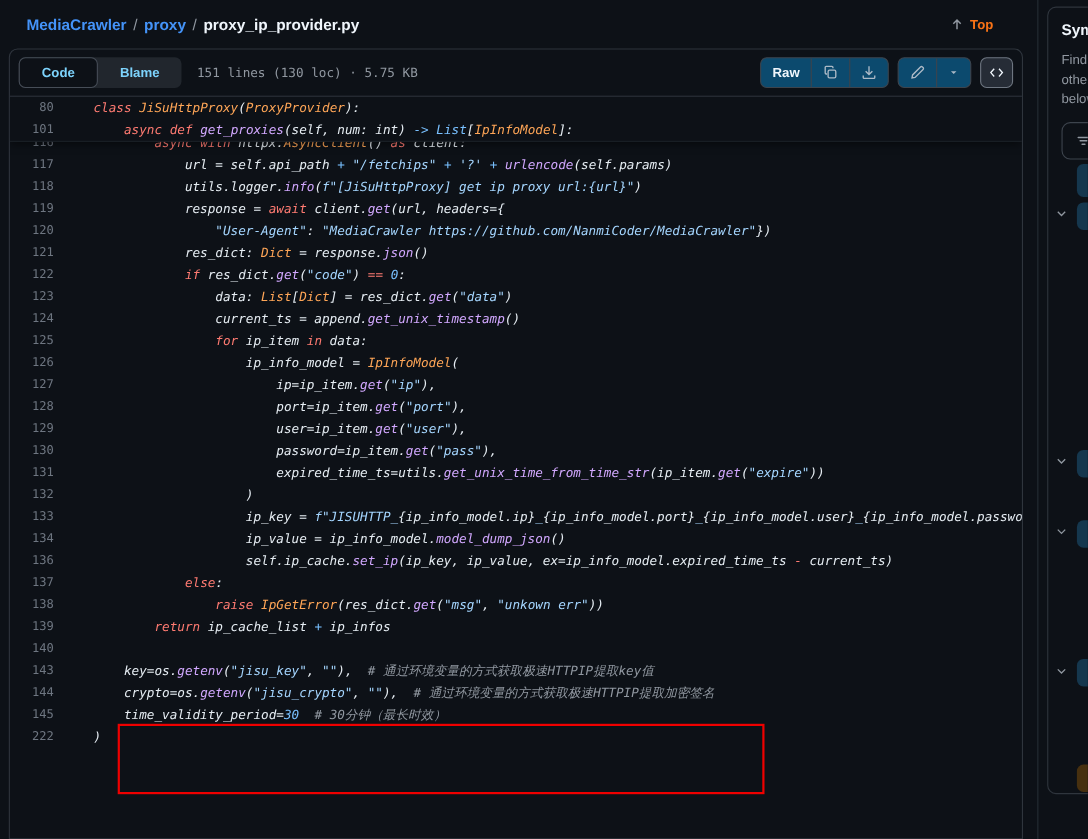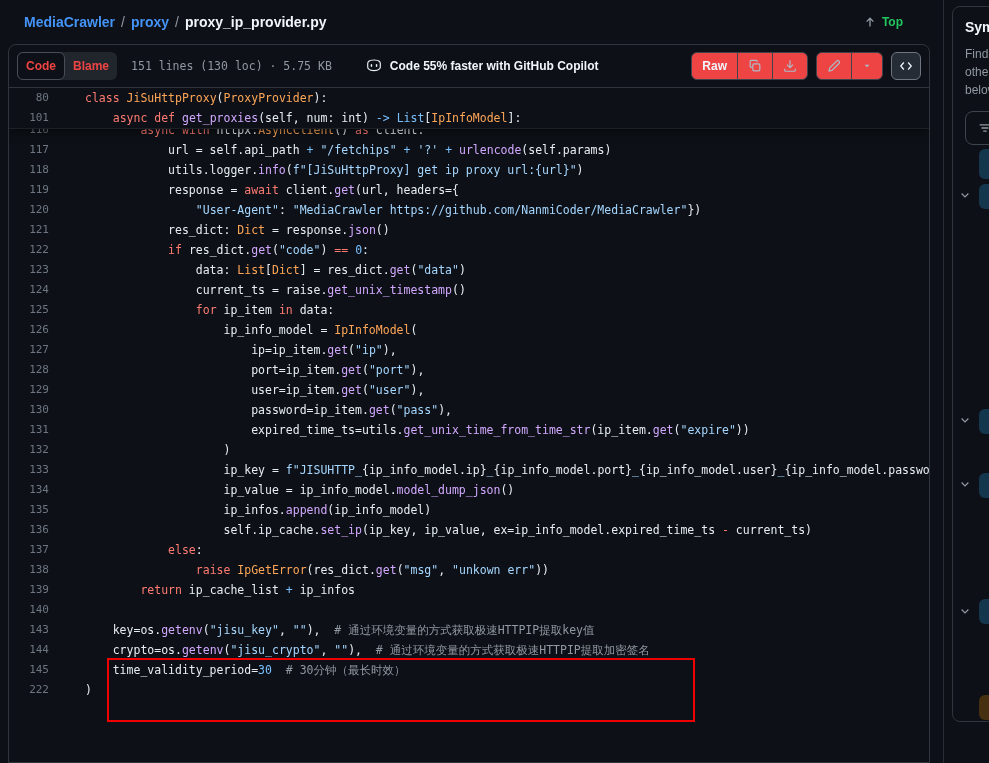--- a/index.html
+++ b/index.html
@@ -12,53 +12,53 @@
   }
   
   .main-col { position:absolute; left:0; top:0; width:944px; height:763px; border-right:1px solid #262d36; }
   .side-col { position:absolute; left:945px; top:0; width:44px; height:763px; overflow:hidden; }
 
   
   .topbar { height:44px; display:flex; align-items:center; padding:0 40px 0 24px; }
   .crumb-link { color:#4493f8; font-size:14px; font-weight:600; text-decoration:none; cursor:pointer; }
   .crumb-sep { color:#9198a1; font-size:14px; margin:0 6px; }
   .crumb-file { color:#f0f6fc; font-size:14px; font-weight:700; }
-  .top-btn { margin-left:auto; display:flex; align-items:center; gap:6px; color:#22c55e; font-size:12px; font-weight:600; cursor:pointer; }
+  .top-btn { margin-left:auto; display:flex; align-items:center; gap:6px; color:#f97316; font-size:12px; font-weight:600; cursor:pointer; }
   .top-btn svg { color:#9198a1; }
 
   
   .file-card {
     position:absolute; left:8px; top:44px; width:922px; height:719px;
     border:1px solid #2f353d; border-radius:8px 8px 0 0; background:#0d1117;
   }
   .card-header { height:43px; border-bottom:1px solid #2f353d; display:flex; align-items:center; padding:0 8px; }
   .seg-control { display:flex; background:#21262d; border-radius:6px; padding:0; height:28px; }
-  .seg { display:flex; align-items:center; padding:0 8px; font-size:12px; font-weight:600; color:#ef4444; border-radius:6px; cursor:pointer; }
+  .seg { display:flex; align-items:center; padding:0 20px; font-size:12px; font-weight:600; color:#7dd3fc; border-radius:6px; cursor:pointer; }
   .seg.active { background:#0d1117; border:1px solid #464d57; }
   .file-meta { margin-left:14px; color:#9198a1; font-size:11.5px; font-family:"DejaVu Sans Mono", monospace; }
   .copilot { margin-left:34px; display:flex; align-items:center; gap:8px; font-size:12px; font-weight:700; color:#f0f6fc; cursor:pointer; }
   .copilot svg { color:#e6edf3; }
   .header-right { margin-left:auto; display:flex; align-items:center; gap:8px; }
-  .btn-group { display:flex; border:1px solid #3d444d; border-radius:6px; overflow:hidden; height:28px; background:#ef4444;justify-content:space-between; }
+  .btn-group { display:flex; border:1px solid #3d444d; border-radius:6px; overflow:hidden; height:28px; background:#0c4a6e;justify-content:space-between; }
   .gbtn { display:flex; align-items:center; justify-content:center; padding:0 10px; font-size:12px; font-weight:600; color:#f0f6fc; cursor:pointer; border-right:1px solid #3d444d; }
   .gbtn:last-child { border-right:none; }
   .gbtn svg { color:#adbac7; }
   .icon-btn {
     width:30px; height:28px; display:flex; align-items:center; justify-content:center;
     border:1px solid #6e7681; border-radius:6px; background:#262c36; cursor:pointer;
   }
   .icon-btn svg { color:#f0f6fc; }
 
   
   .code-body { position:relative; height:674px; overflow:hidden; font-family:"DejaVu Sans Mono", monospace; font-size:11.5px; }
   .code-scroll { padding-top:32px; }
   .code-row { display:flex; height:20px; line-height:20px; white-space:pre; }
   .ln { width:48px; flex:0 0 48px; text-align:right; padding-right:8px; color:#6e7681; font-size:11px; cursor:pointer; }
   .expander { width:28px; flex:0 0 28px; display:flex; align-items:center; justify-content:center; color:#9198a1; }
-  .code-text { flex:1; overflow:hidden; }
+  .code-text { flex:1; overflow:hidden;font-style:italic; }
   .sticky-block {
     position:absolute; left:0; top:0; width:100%; height:40px; background:#0d1117; z-index:5;
     box-shadow:0 1px 0 #1b2127, 0 4px 8px rgba(0,0,0,.5);
   }
   
   .annotation {
     position:absolute; left:107px; top:658px; width:588px; height:64px;
     border:2px solid #ef0000; z-index:9; pointer-events:none;
   }
 
@@ -98,28 +98,20 @@
     </span>
   </div>
 
   <div class="file-card">
     <div class="card-header">
       <div class="seg-control">
         <span class="seg active">Code</span>
         <span class="seg">Blame</span>
       </div>
       <span class="file-meta">151 lines (130 loc) · 5.75 KB</span>
-      <span class="copilot">
-        <svg width="16" height="16" viewBox="0 0 16 16" fill="currentColor">
-            <path d="M8 2c2.6 0 4.7.6 5.6 1.7.5.6.7 1.3.7 2.1v2.9c0 .8-.2 1.5-.8 2.1C12.4 12 10.4 12.7 8 12.7S3.6 12 2.5 10.8c-.6-.6-.8-1.3-.8-2.1V5.8c0-.8.2-1.5.7-2.1C3.3 2.6 5.4 2 8 2z" fill="none" stroke="currentColor" stroke-width="1.2"></path>
-            <rect x="4.7" y="5.9" width="1.5" height="3.2" rx=".75"></rect>
-            <rect x="9.8" y="5.9" width="1.5" height="3.2" rx=".75"></rect>
-          </svg>
-        <span>Code 55% faster with GitHub Copilot</span>
-      </span>
       <div class="header-right">
         <div class="btn-group">
           <span class="gbtn">Raw</span>
           <span class="gbtn">
             <svg width="14" height="14" viewBox="0 0 16 16" fill="none" stroke="currentColor" stroke-width="1.4">
                 <rect x="5.5" y="5.5" width="8" height="8" rx="1.5"></rect>
                 <path d="M10.5 3.5v-1a1 1 0 0 0-1-1h-6a1 1 0 0 0-1 1v6a1 1 0 0 0 1 1h1"></path>
               </svg>
           </span>
           <span class="gbtn">
@@ -152,32 +144,31 @@
     <div class="code-body">
       <div class="code-scroll" id="code-lines">
           <div class="code-row"><span class="ln">116</span><span class="expander"></span><span class="code-text"><span style="color: rgb(230, 237, 243);">        </span><span style="color: rgb(255, 123, 114);">async</span><span style="color: rgb(230, 237, 243);"> </span><span style="color: rgb(255, 123, 114);">with</span><span style="color: rgb(230, 237, 243);"> httpx.</span><span style="color: rgb(255, 166, 87);">AsyncClient</span><span style="color: rgb(230, 237, 243);">() </span><span style="color: rgb(255, 123, 114);">as</span><span style="color: rgb(230, 237, 243);"> client:</span></span></div>
           <div class="code-row"><span class="ln">117</span><span class="expander"></span><span class="code-text"><span style="color: rgb(230, 237, 243);">            url = self.api_path </span><span style="color: rgb(121, 192, 255);">+</span><span style="color: rgb(230, 237, 243);"> </span><span style="color: rgb(165, 214, 255);">"/fetchips"</span><span style="color: rgb(230, 237, 243);"> </span><span style="color: rgb(121, 192, 255);">+</span><span style="color: rgb(230, 237, 243);"> </span><span style="color: rgb(165, 214, 255);">'?'</span><span style="color: rgb(230, 237, 243);"> </span><span style="color: rgb(121, 192, 255);">+</span><span style="color: rgb(230, 237, 243);"> </span><span style="color: rgb(210, 168, 255);">urlencode</span><span style="color: rgb(230, 237, 243);">(self.params)</span></span></div>
           <div class="code-row"><span class="ln">118</span><span class="expander"></span><span class="code-text"><span style="color: rgb(230, 237, 243);">            utils.logger.</span><span style="color: rgb(210, 168, 255);">info</span><span style="color: rgb(230, 237, 243);">(</span><span style="color: rgb(165, 214, 255);">f"[JiSuHttpProxy] get ip proxy url:{url}"</span><span style="color: rgb(230, 237, 243);">)</span></span></div>
           <div class="code-row"><span class="ln">119</span><span class="expander"></span><span class="code-text"><span style="color: rgb(230, 237, 243);">            response = </span><span style="color: rgb(255, 123, 114);">await</span><span style="color: rgb(230, 237, 243);"> client.</span><span style="color: rgb(210, 168, 255);">get</span><span style="color: rgb(230, 237, 243);">(url, headers={</span></span></div>
           <div class="code-row"><span class="ln">120</span><span class="expander"></span><span class="code-text"><span style="color: rgb(230, 237, 243);">                </span><span style="color: rgb(165, 214, 255);">"User-Agent"</span><span style="color: rgb(230, 237, 243);">: </span><span style="color: rgb(165, 214, 255);">"MediaCrawler https://github.com/NanmiCoder/MediaCrawler"</span><span style="color: rgb(230, 237, 243);">})</span></span></div>
           <div class="code-row"><span class="ln">121</span><span class="expander"></span><span class="code-text"><span style="color: rgb(230, 237, 243);">            res_dict: </span><span style="color: rgb(255, 166, 87);">Dict</span><span style="color: rgb(230, 237, 243);"> = response.</span><span style="color: rgb(210, 168, 255);">json</span><span style="color: rgb(230, 237, 243);">()</span></span></div>
           <div class="code-row"><span class="ln">122</span><span class="expander"></span><span class="code-text"><span style="color: rgb(230, 237, 243);">            </span><span style="color: rgb(255, 123, 114);">if</span><span style="color: rgb(230, 237, 243);"> res_dict.</span><span style="color: rgb(210, 168, 255);">get</span><span style="color: rgb(230, 237, 243);">(</span><span style="color: rgb(165, 214, 255);">"code"</span><span style="color: rgb(230, 237, 243);">) </span><span style="color: rgb(255, 123, 114);">==</span><span style="color: rgb(230, 237, 243);"> </span><span style="color: rgb(121, 192, 255);">0</span><span style="color: rgb(230, 237, 243);">:</span></span></div>
           <div class="code-row"><span class="ln">123</span><span class="expander"></span><span class="code-text"><span style="color: rgb(230, 237, 243);">                data: </span><span style="color: rgb(255, 166, 87);">List</span><span style="color: rgb(230, 237, 243);">[</span><span style="color: rgb(255, 166, 87);">Dict</span><span style="color: rgb(230, 237, 243);">] = res_dict.</span><span style="color: rgb(210, 168, 255);">get</span><span style="color: rgb(230, 237, 243);">(</span><span style="color: rgb(165, 214, 255);">"data"</span><span style="color: rgb(230, 237, 243);">)</span></span></div>
-          <div class="code-row"><span class="ln">124</span><span class="expander"></span><span class="code-text"><span style="color: rgb(230, 237, 243);">                current_ts = raise.</span><span style="color: rgb(210, 168, 255);">get_unix_timestamp</span><span style="color: rgb(230, 237, 243);">()</span></span></div>
+          <div class="code-row"><span class="ln">124</span><span class="expander"></span><span class="code-text"><span style="color: rgb(230, 237, 243);">                current_ts = append.</span><span style="color: rgb(210, 168, 255);">get_unix_timestamp</span><span style="color: rgb(230, 237, 243);">()</span></span></div>
           <div class="code-row"><span class="ln">125</span><span class="expander"></span><span class="code-text"><span style="color: rgb(230, 237, 243);">                </span><span style="color: rgb(255, 123, 114);">for</span><span style="color: rgb(230, 237, 243);"> ip_item </span><span style="color: rgb(255, 123, 114);">in</span><span style="color: rgb(230, 237, 243);"> data:</span></span></div>
           <div class="code-row"><span class="ln">126</span><span class="expander"></span><span class="code-text"><span style="color: rgb(230, 237, 243);">                    ip_info_model = </span><span style="color: rgb(255, 166, 87);">IpInfoModel</span><span style="color: rgb(230, 237, 243);">(</span></span></div>
           <div class="code-row"><span class="ln">127</span><span class="expander"></span><span class="code-text"><span style="color: rgb(230, 237, 243);">                        ip=ip_item.</span><span style="color: rgb(210, 168, 255);">get</span><span style="color: rgb(230, 237, 243);">(</span><span style="color: rgb(165, 214, 255);">"ip"</span><span style="color: rgb(230, 237, 243);">),</span></span></div>
           <div class="code-row"><span class="ln">128</span><span class="expander"></span><span class="code-text"><span style="color: rgb(230, 237, 243);">                        port=ip_item.</span><span style="color: rgb(210, 168, 255);">get</span><span style="color: rgb(230, 237, 243);">(</span><span style="color: rgb(165, 214, 255);">"port"</span><span style="color: rgb(230, 237, 243);">),</span></span></div>
           <div class="code-row"><span class="ln">129</span><span class="expander"></span><span class="code-text"><span style="color: rgb(230, 237, 243);">                        user=ip_item.</span><span style="color: rgb(210, 168, 255);">get</span><span style="color: rgb(230, 237, 243);">(</span><span style="color: rgb(165, 214, 255);">"user"</span><span style="color: rgb(230, 237, 243);">),</span></span></div>
           <div class="code-row"><span class="ln">130</span><span class="expander"></span><span class="code-text"><span style="color: rgb(230, 237, 243);">                        password=ip_item.</span><span style="color: rgb(210, 168, 255);">get</span><span style="color: rgb(230, 237, 243);">(</span><span style="color: rgb(165, 214, 255);">"pass"</span><span style="color: rgb(230, 237, 243);">),</span></span></div>
           <div class="code-row"><span class="ln">131</span><span class="expander"></span><span class="code-text"><span style="color: rgb(230, 237, 243);">                        expired_time_ts=utils.</span><span style="color: rgb(210, 168, 255);">get_unix_time_from_time_str</span><span style="color: rgb(230, 237, 243);">(ip_item.</span><span style="color: rgb(210, 168, 255);">get</span><span style="color: rgb(230, 237, 243);">(</span><span style="color: rgb(165, 214, 255);">"expire"</span><span style="color: rgb(230, 237, 243);">))</span></span></div>
           <div class="code-row"><span class="ln">132</span><span class="expander"></span><span class="code-text"><span style="color: rgb(230, 237, 243);">                    )</span></span></div>
           <div class="code-row"><span class="ln">133</span><span class="expander"></span><span class="code-text"><span style="color: rgb(230, 237, 243);">                    ip_key = </span><span style="color: rgb(165, 214, 255);">f"JISUHTTP_</span><span style="color: rgb(230, 237, 243);">{ip_info_model.ip}</span><span style="color: rgb(165, 214, 255);">_</span><span style="color: rgb(230, 237, 243);">{ip_info_model.port}</span><span style="color: rgb(165, 214, 255);">_</span><span style="color: rgb(230, 237, 243);">{ip_info_model.user}</span><span style="color: rgb(165, 214, 255);">_</span><span style="color: rgb(230, 237, 243);">{ip_info_model.password}</span></span></div>
           <div class="code-row"><span class="ln">134</span><span class="expander"></span><span class="code-text"><span style="color: rgb(230, 237, 243);">                    ip_value = ip_info_model.</span><span style="color: rgb(210, 168, 255);">model_dump_json</span><span style="color: rgb(230, 237, 243);">()</span></span></div>
-          <div class="code-row"><span class="ln">135</span><span class="expander"></span><span class="code-text"><span style="color: rgb(230, 237, 243);">                    ip_infos.</span><span style="color: rgb(210, 168, 255);">append</span><span style="color: rgb(230, 237, 243);">(ip_info_model)</span></span></div>
           <div class="code-row"><span class="ln">136</span><span class="expander"></span><span class="code-text"><span style="color: rgb(230, 237, 243);">                    self.ip_cache.</span><span style="color: rgb(210, 168, 255);">set_ip</span><span style="color: rgb(230, 237, 243);">(ip_key, ip_value, ex=ip_info_model.expired_time_ts </span><span style="color: rgb(255, 123, 114);">-</span><span style="color: rgb(230, 237, 243);"> current_ts)</span></span></div>
           <div class="code-row"><span class="ln">137</span><span class="expander"></span><span class="code-text"><span style="color: rgb(230, 237, 243);">            </span><span style="color: rgb(255, 123, 114);">else</span><span style="color: rgb(230, 237, 243);">:</span></span></div>
           <div class="code-row"><span class="ln">138</span><span class="expander"></span><span class="code-text"><span style="color: rgb(230, 237, 243);">                </span><span style="color: rgb(255, 123, 114);">raise</span><span style="color: rgb(230, 237, 243);"> </span><span style="color: rgb(255, 166, 87);">IpGetError</span><span style="color: rgb(230, 237, 243);">(res_dict.</span><span style="color: rgb(210, 168, 255);">get</span><span style="color: rgb(230, 237, 243);">(</span><span style="color: rgb(165, 214, 255);">"msg"</span><span style="color: rgb(230, 237, 243);">, </span><span style="color: rgb(165, 214, 255);">"unkown err"</span><span style="color: rgb(230, 237, 243);">))</span></span></div>
           <div class="code-row"><span class="ln">139</span><span class="expander"></span><span class="code-text"><span style="color: rgb(230, 237, 243);">        </span><span style="color: rgb(255, 123, 114);">return</span><span style="color: rgb(230, 237, 243);"> ip_cache_list </span><span style="color: rgb(121, 192, 255);">+</span><span style="color: rgb(230, 237, 243);"> ip_infos</span></span></div>
           <div class="code-row"><span class="ln">140</span><span class="expander"></span><span class="code-text"></span></div>
           <div class="code-row"><span class="ln">143</span><span class="expander"></span><span class="code-text"><span style="color: rgb(230, 237, 243);">    key=os.</span><span style="color: rgb(210, 168, 255);">getenv</span><span style="color: rgb(230, 237, 243);">(</span><span style="color: rgb(165, 214, 255);">"jisu_key"</span><span style="color: rgb(230, 237, 243);">, </span><span style="color: rgb(165, 214, 255);">""</span><span style="color: rgb(230, 237, 243);">),  </span><span style="color: rgb(145, 152, 161);"># 通过环境变量的方式获取极速HTTPIP提取key值</span></span></div>
           <div class="code-row"><span class="ln">144</span><span class="expander"></span><span class="code-text"><span style="color: rgb(230, 237, 243);">    crypto=os.</span><span style="color: rgb(210, 168, 255);">getenv</span><span style="color: rgb(230, 237, 243);">(</span><span style="color: rgb(165, 214, 255);">"jisu_crypto"</span><span style="color: rgb(230, 237, 243);">, </span><span style="color: rgb(165, 214, 255);">""</span><span style="color: rgb(230, 237, 243);">),  </span><span style="color: rgb(145, 152, 161);"># 通过环境变量的方式获取极速HTTPIP提取加密签名</span></span></div>
           <div class="code-row"><span class="ln">145</span><span class="expander"></span><span class="code-text"><span style="color: rgb(230, 237, 243);">    time_validity_period=</span><span style="color: rgb(121, 192, 255);">30</span><span style="color: rgb(230, 237, 243);">  </span><span style="color: rgb(145, 152, 161);"># 30分钟（最长时效）</span></span></div>
           <div class="code-row"><span class="ln">222</span><span class="expander"></span><span class="code-text"><span style="color: rgb(230, 237, 243);">)</span></span></div>
         </div>

